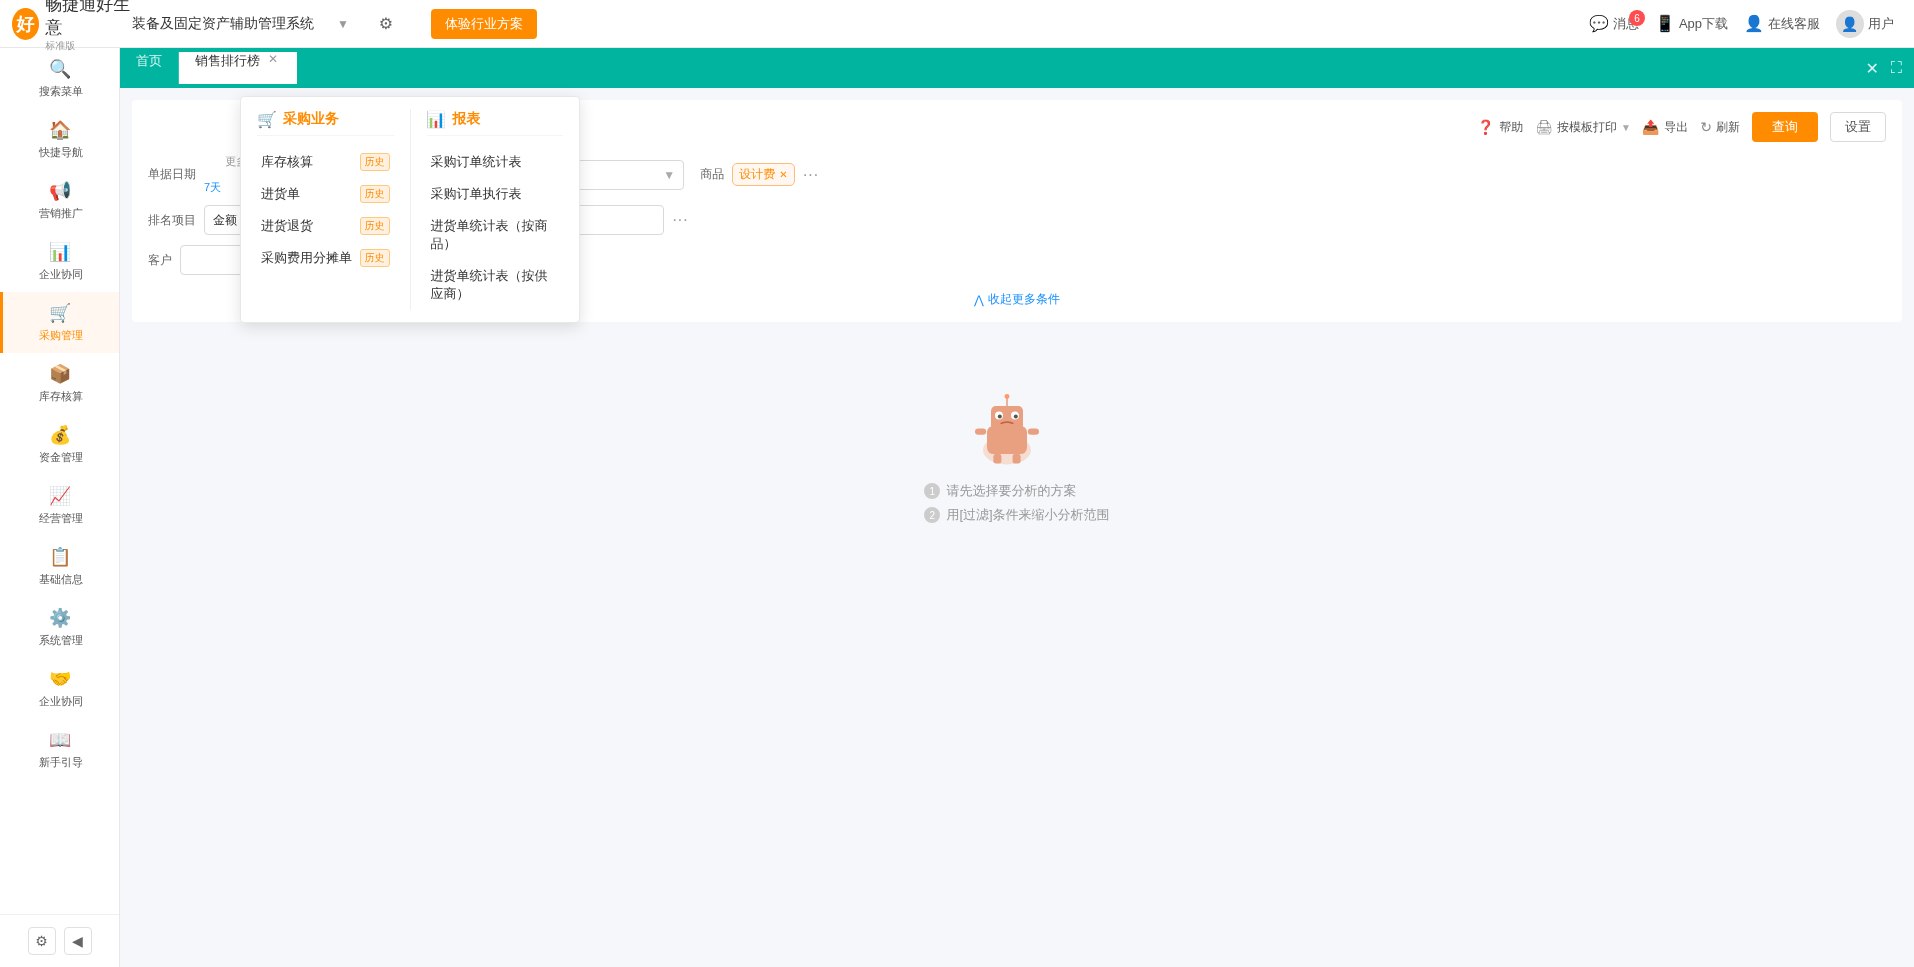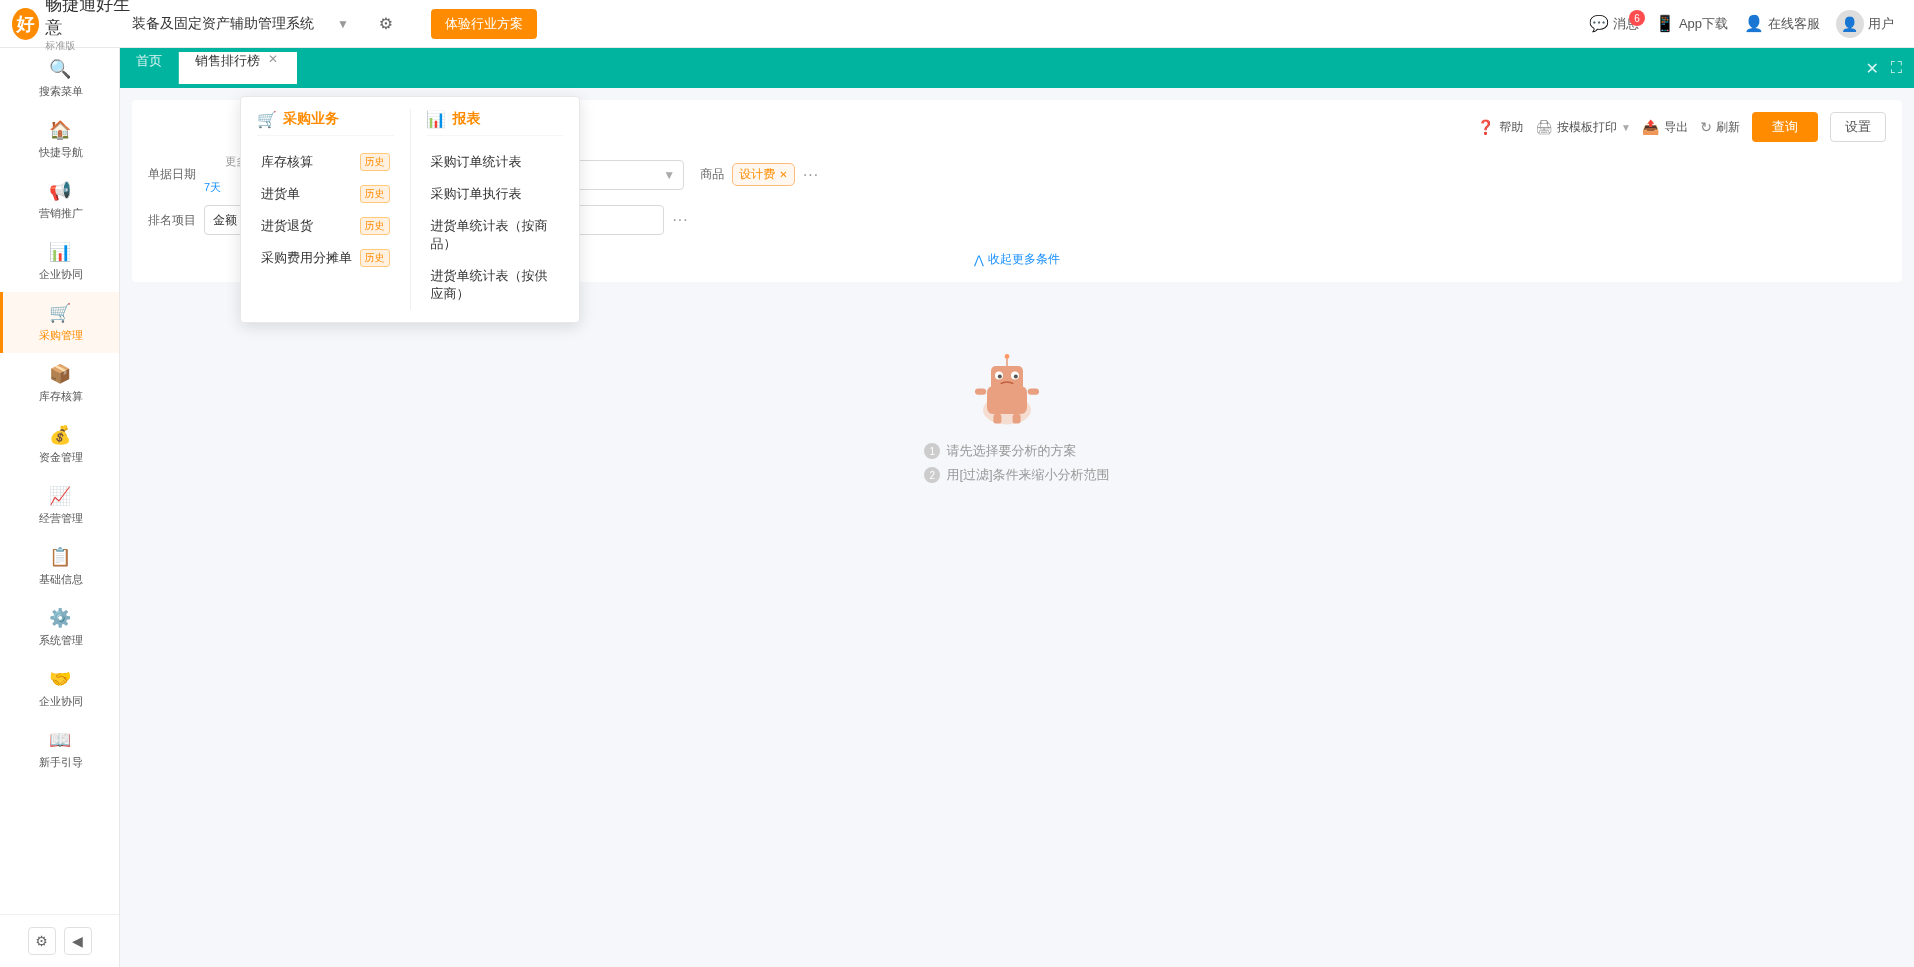--- a/index.html
+++ b/index.html
@@ -666,20 +666,27 @@
               <span style="color:#aaa;font-size:12px;">▼</span>
             </div>
           </div>
           <div class="filter-group">
             <span class="filter-label">业务员</span>
             <input class="filter-input" style="width: 200px;">
             <span class="ellipsis-btn">···</span>
           </div>
         </div>
 
+        <div class="filter-row">
+          <div class="filter-group">
+            <span class="filter-label">客户</span>
+            <input class="filter-input" style="width: 200px;">
+            <span class="ellipsis-btn">···</span>
+          </div>
+        </div>
 
         <div class="filter-collapse-row">
           <span class="collapse-icon">⋀</span>
           <span>收起更多条件</span>
         </div>
       </div>
 
       <div class="empty-state">
         <div class="empty-icon-wrapper">
           <svg class="empty-robot" viewBox="0 0 100 100" xmlns="http://www.w3.org/2000/svg">

